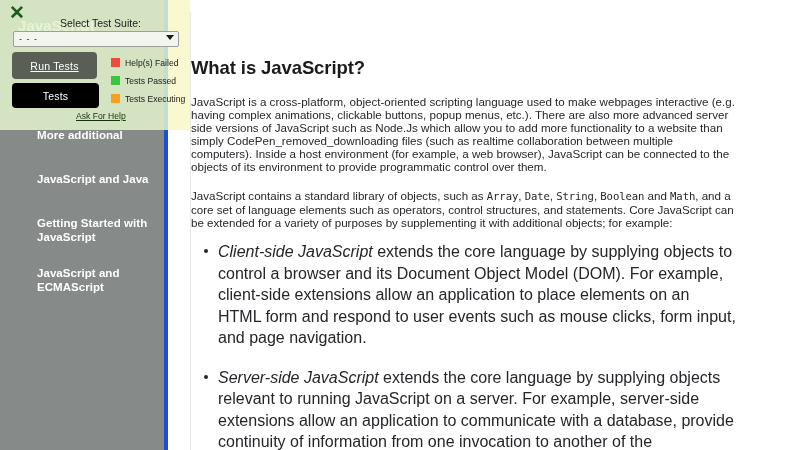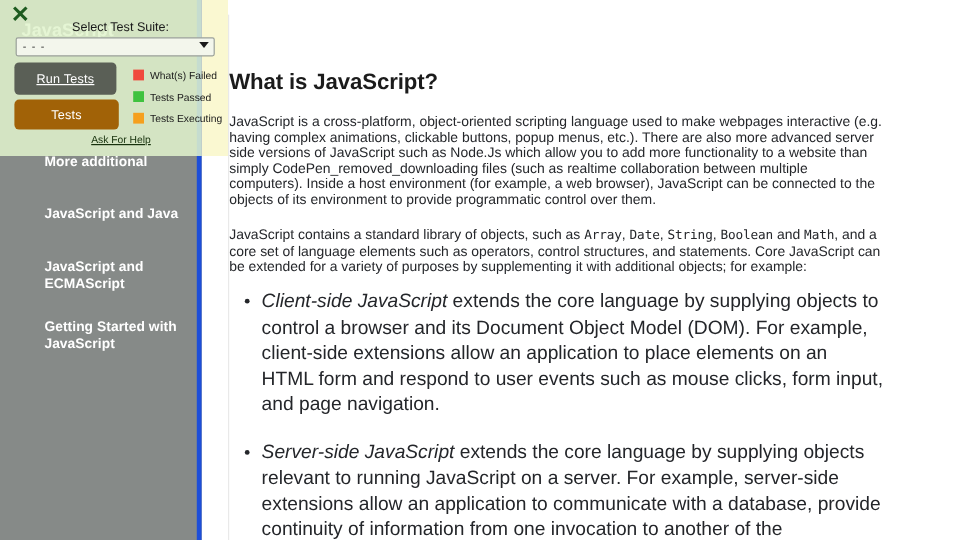--- a/index.html
+++ b/index.html
@@ -252,21 +252,21 @@
     height: 27px;
     background: #5a5f56;
     line-height: 27px;
     text-decoration: underline;
   }
   .btn-tests {
     left: 12px;
     top: 83px;
     width: 87px;
     height: 25px;
-    background: #a16207;
+    background: #000000;
     line-height: 25px;
     text-align: center;
   }
 
   .legend {
     position: absolute;
     left: 111px;
     top: 55px;
     width: 80px;
   }
@@ -303,22 +303,22 @@
 </head>
 <body>
 
 <div id="page">
 
   <div class="sidebar">
     <div class="sidebar-title">JavaScript</div>
     <div class="sidebar-nav">
       <div class="sidebar-item">More additional</div>
       <div class="sidebar-item">JavaScript and Java</div>
+      <div class="sidebar-item two-line">Getting Started with JavaScript</div>
       <div class="sidebar-item two-line">JavaScript and ECMAScript</div>
-      <div class="sidebar-item two-line">Getting Started with JavaScript</div>
     </div>
   </div>
 
   <div class="main">
     <div class="content-divider"></div>
     <div class="content-inner">
 
       <h1 class="page-heading">What is JavaScript?</h1>
 
       <p class="body-para">JavaScript is a cross-platform, object-oriented scripting language used to make webpages interactive (e.g. having complex animations, clickable buttons, popup menus, etc.). There are also more advanced server side versions of JavaScript such as Node.Js which allow you to add more functionality to a website than simply CodePen_removed_downloading files (such as realtime collaboration between multiple computers). Inside a host environment (for example, a web browser), JavaScript can be connected to the objects of its environment to provide programmatic control over them.</p>
@@ -347,21 +347,21 @@
         <span>- - -</span>
         <span class="select-chevron"></span>
       </div>
 
       <button class="btn btn-run">Run Tests</button>
       <button class="btn btn-tests">Tests</button>
 
       <div class="legend">
         <div class="legend-row">
           <span class="legend-swatch" style="background-color: rgb(240, 74, 61);"></span>
-          <span class="legend-text">What(s) Failed</span>
+          <span class="legend-text">Help(s) Failed</span>
         </div>
         <div class="legend-row">
           <span class="legend-swatch" style="background-color: rgb(63, 194, 63);"></span>
           <span class="legend-text">Tests Passed</span>
         </div>
         <div class="legend-row">
           <span class="legend-swatch" style="background-color: rgb(245, 160, 30);"></span>
           <span class="legend-text">Tests Executing</span>
         </div>
       </div>

